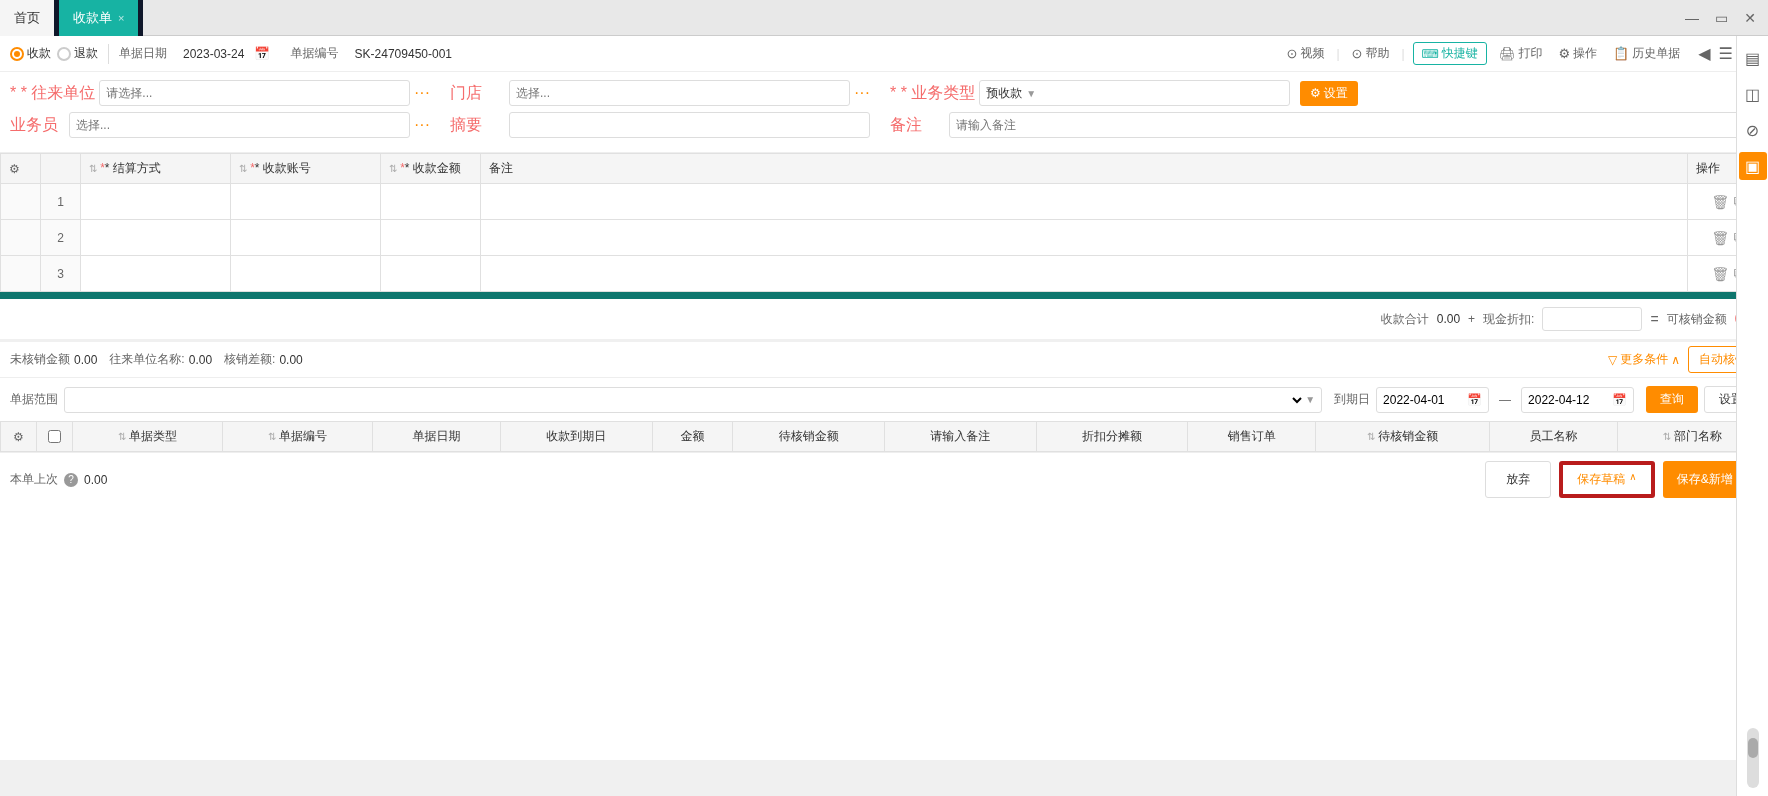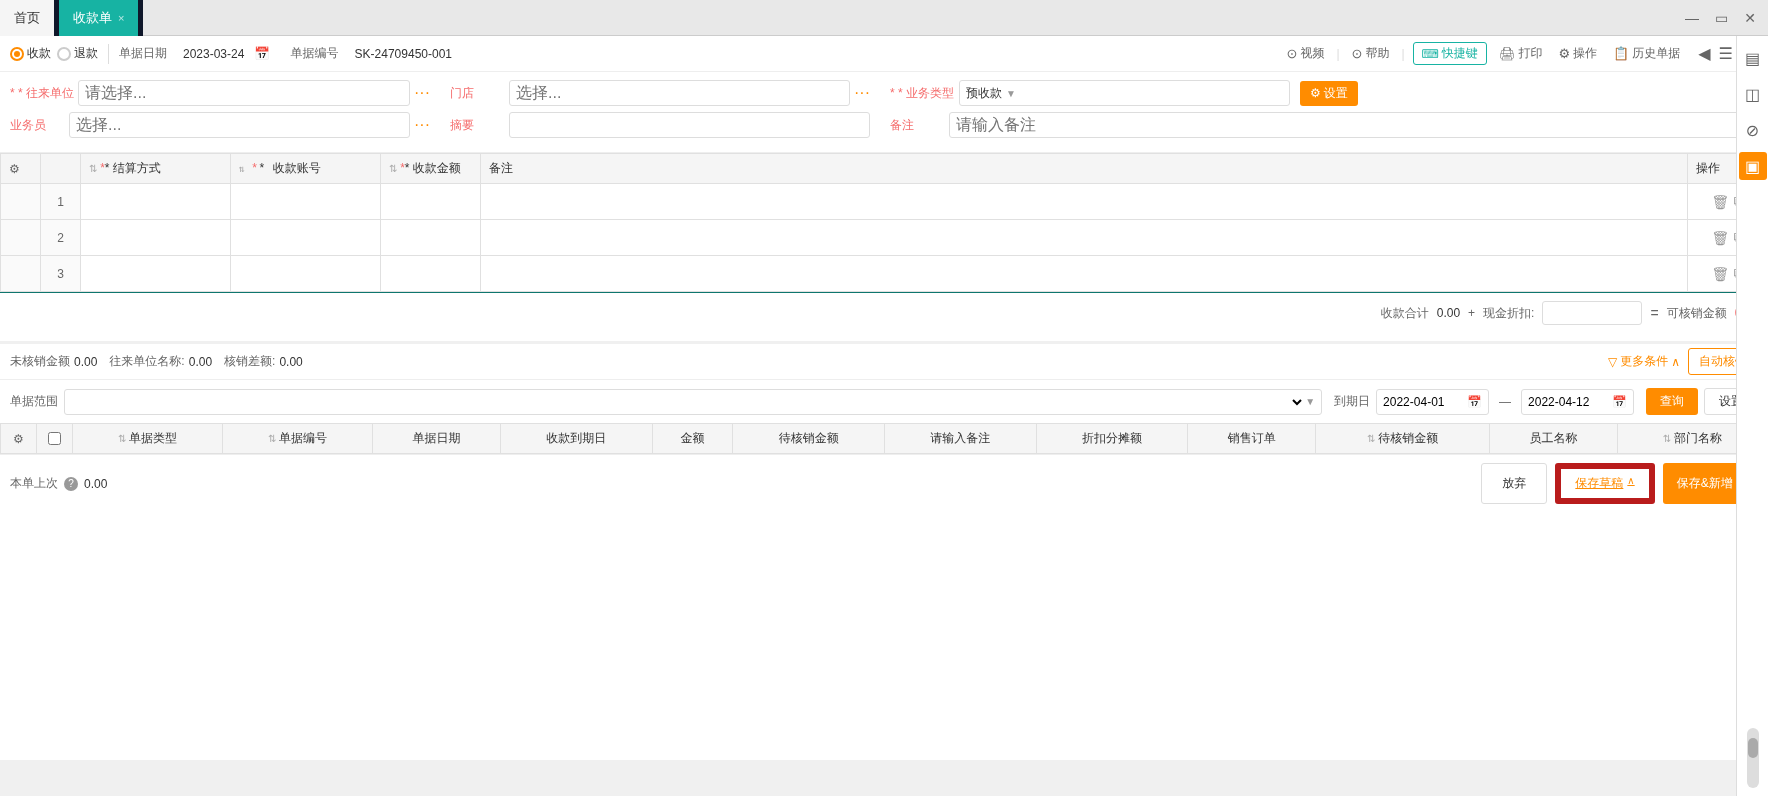--- a/index.html
+++ b/index.html
@@ -14,21 +14,21 @@
       padding: 0 14px; height: 36px; display: flex; align-items: center;
       cursor: pointer; font-size: 13px; color: #333; border-right: 5px solid #0f172a;
     }
     .tab-item.home { background: #f5f5f5; color: #333; }
     .tab-item.active { background: #17b3a3; color: #fff; }
     .tab-item .close-btn { margin-left: 6px; cursor: pointer; font-size: 11px; opacity: 0.7; }
     .win-controls { margin-left: auto; display: flex; align-items: center; padding-right: 8px; gap: 8px; }
     .win-ctrl { cursor: pointer; font-size: 14px; color: #666; padding: 2px 4px; }
 
     
-    .main-content { background: #fff; height: calc(796px - 36px); overflow: hidden; display: flex; flex-direction: column; gap: 8px; }
+    .main-content { background: #fff; height: calc(796px - 36px); overflow: hidden; display: flex; flex-direction: column; }
 
     
     .toolbar-row {
       display: flex; align-items: center; padding: 6px 10px; background: #fff;
       border-bottom: 1px solid #eee; gap: 10px;
     }
     .radio-group { display: flex; align-items: center; gap: 6px; }
     .radio-item { display: flex; align-items: center; gap: 3px; cursor: pointer; }
     .radio-circle { width: 14px; height: 14px; border-radius: 50%; border: 2px solid #ccc; display: flex; align-items: center; justify-content: center; }
     .radio-circle.checked { border-color: #ff8c00; }
@@ -43,42 +43,42 @@
     .action-icon { font-size: 13px; }
     .quick-key-btn { background: #fff; border: 1px solid #17b3a3; color: #17b3a3; padding: 2px 8px; border-radius: 3px; cursor: pointer; font-size: 12px; display: flex; align-items: center; gap: 3px; }
     .view-icons { display: flex; gap: 4px; margin-left: 4px; }
     .view-icon-btn { cursor: pointer; color: #666; font-size: 16px; padding: 2px; }
     .view-icon-btn.active { color: #ff8c00; }
 
     
     .form-area { padding: 8px 10px; background: #fff; border-bottom: 1px solid #eee; }
     .form-row { display: flex; align-items: center; gap: 0; margin-bottom: 6px; }
     .form-field { display: flex; align-items: center; flex: 1; }
-    .form-field-label { color: #f56c6c; font-size: 12px; white-space: nowrap; min-width: 55px; }
+    .form-field-label { color: #f56c6c; font-size: 16px; white-space: nowrap; min-width: 55px; }
     .form-field-label.required::before { content: '* '; color: #f56c6c; }
     .form-input-wrap { flex: 1; display: flex; align-items: center; border: 1px solid #ddd; border-radius: 3px; height: 26px; padding: 0 6px; background: #fff; }
-    .form-input-wrap input { border: none; outline: none; flex: 1; font-size: 16px; color: #4d7c0f; background: transparent; }
+    .form-input-wrap input { border: none; outline: none; flex: 1; font-size: 12px; color: #4d7c0f; background: transparent; }
     .more-btn { color: #ff8c00; cursor: pointer; font-size: 16px; margin-left: 4px; line-height: 1; }
     .settings-btn { background: #ff8c00; color: #fff; border: none; padding: 4px 10px; border-radius: 3px; cursor: pointer; font-size: 12px; display: flex; align-items: center; gap: 3px; }
     .dropdown-arrow { color: #999; font-size: 10px; cursor: pointer; margin-left: 4px; }
     .field-separator { width: 20px; }
     .data-table { width: 100%; border-collapse: collapse; }
     .data-table th {
       background: #f5f5f5; border: 1px solid #e0e0e0; padding: 6px 8px;
       font-weight: normal; color: #333; text-align: left; font-size: 12px; white-space: nowrap;
     }
     .data-table th .required-star { color: #f56c6c; }
     .data-table td { border: 1px solid #e0e0e0; padding: 0; height: 36px; }
     .row-num { text-align: center; color: #666; background: #fafafa; width: 40px; padding: 0 6px; }
     .cell-actions { display: flex; gap: 4px; justify-content: center; align-items: center; padding: 0 6px; }
     .cell-action-icon { cursor: pointer; color: #999; font-size: 14px; }
     .gear-icon { color: #666; cursor: pointer; }
 
     
-    .summary-row { display: flex; align-items: center; justify-content: flex-end; padding: 8px 10px; background: #fff; border-top: 1px solid #0f766e; gap: 8px; font-size: 12px; }
+    .summary-row { display: flex; align-items: center; justify-content: flex-end; padding: 8px 10px; background: #fff; border-top: 7px solid #0f766e; gap: 8px; font-size: 12px; }
     .summary-label { color: #666; }
     .summary-value { color: #333; }
     .summary-plus { color: #666; }
     .summary-discount-input { border: 1px solid #ddd; border-radius: 3px; height: 24px; width: 100px; padding: 0 4px; font-size: 12px; }
     .summary-equals { color: #666; font-size: 14px; }
     .summary-final-label { color: #666; }
     .summary-final-value { color: #f56c6c; font-weight: bold; }
 
     
     .side-panel {
@@ -120,35 +120,35 @@
     .bottom-table th { background: #f5f5f5; border: 1px solid #e0e0e0; padding: 6px 8px; font-weight: normal; color: #333; font-size: 12px; white-space: nowrap; }
 
     
     .footer-bar { display: flex; align-items: center; padding: 8px 10px; border-top: 1px solid #eee; background: #fff; }
     .footer-info { display: flex; align-items: center; gap: 6px; }
     .footer-label { color: #666; font-size: 12px; }
     .footer-value { color: #333; font-size: 12px; }
     .info-circle { width: 14px; height: 14px; border-radius: 50%; background: #999; color: #fff; display: inline-flex; align-items: center; justify-content: center; font-size: 10px; cursor: pointer; }
     .footer-actions { margin-left: auto; display: flex; gap: 8px; }
     .discard-btn { background: #fff; border: 1px solid #ddd; color: #333; padding: 6px 20px; border-radius: 3px; cursor: pointer; font-size: 12px; }
-    .save-draft-btn { background: #fff; border: 6px solid #b91c1c; color: #ff8c00; padding: 6px 14px; border-radius: 3px; cursor: pointer; font-size: 12px; display: flex; align-items: flex-start; gap: 4px; text-decoration: underline; }
+    .save-draft-btn { background: #fff; border: 4px solid #b91c1c; color: #ff8c00; padding: 6px 14px; border-radius: 3px; cursor: pointer; font-size: 12px; display: flex; align-items: flex-start; gap: 4px; }
     .save-new-btn { background: #ff8c00; color: #fff; border: none; padding: 6px 14px; border-radius: 3px; cursor: pointer; font-size: 12px; display: flex; align-items: center; gap: 4px; }
     .btn-arrow { font-size: 10px; }
     
     .page-wrapper { display: flex; width: 1768px; height: 760px; }
     .main-wrapper { flex: 1; display: flex; flex-direction: column; overflow: hidden; }
     
     .top-section { display: flex; flex-direction: column; }
     
     .table-container { overflow: hidden; flex: 1; }
 
     .col-settings { width: 40px; text-align: center; }
     .col-rownum { width: 40px; text-align: center; }
     .col-settlement { width: 150px; }
-    .col-account { width: 150px; font-family: Liberation Mono, monospace; }
+    .col-account { width: 150px; }
     .col-amount { width: 100px; }
     .col-remark { }
     .col-ops { width: 80px; text-align: center; }
 
     .checkbox-wrap { display: flex; align-items: center; justify-content: center; }
     input[type="checkbox"] { width: 13px; height: 13px; cursor: pointer; }
   </style>
 </head>
 <body>
 

